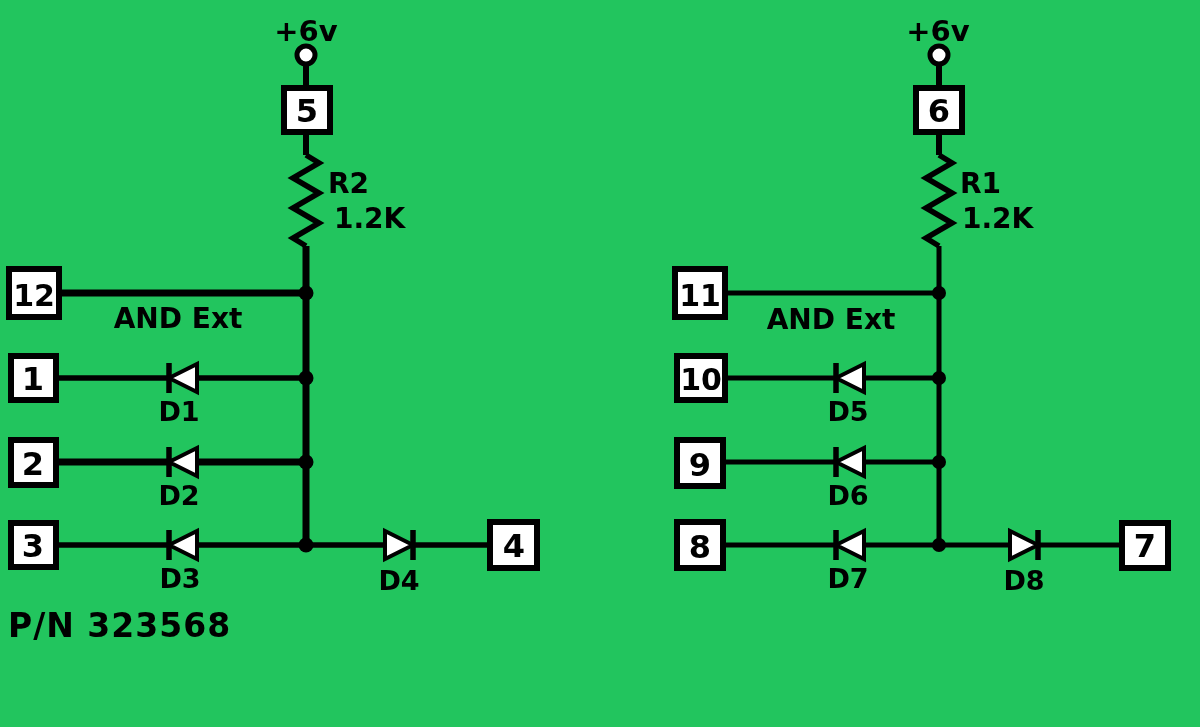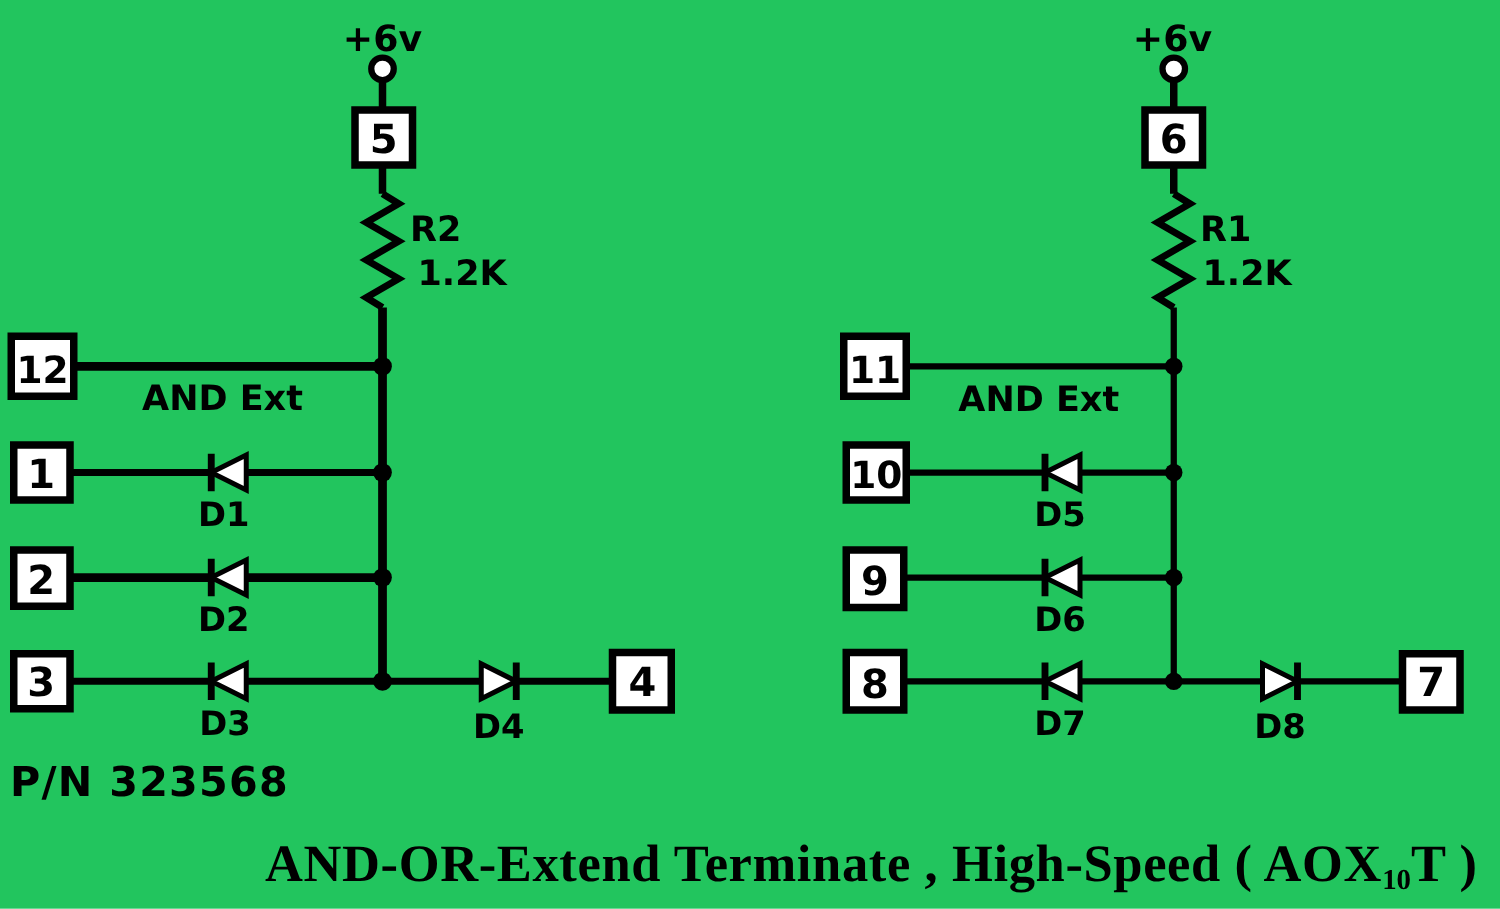--- a/index.html
+++ b/index.html
@@ -151,15 +151,14 @@
     <polygon points="1038,545 1010,531 1010,559" class="tri"></polygon>
     <line x1="1038" y1="530" x2="1038" y2="560" class="bar"></line>
     <text x="1024" y="590" class="dlbl" text-anchor="middle">D8</text>
     <rect x="1122" y="523" width="46" height="45" class="pinbox"></rect>
     <text x="1145" y="557" class="pin" text-anchor="middle">7</text>
   </g>
 </svg>
 
 <div class="part-number">P/N 323568</div>
 
-<div class="figure-title"><span>AND-OR-Extend Terminate , High-Speed ( AOX</span><span class="sub">10</span><span>T )</span></div>
 
 </div>
 
 </body></html>

